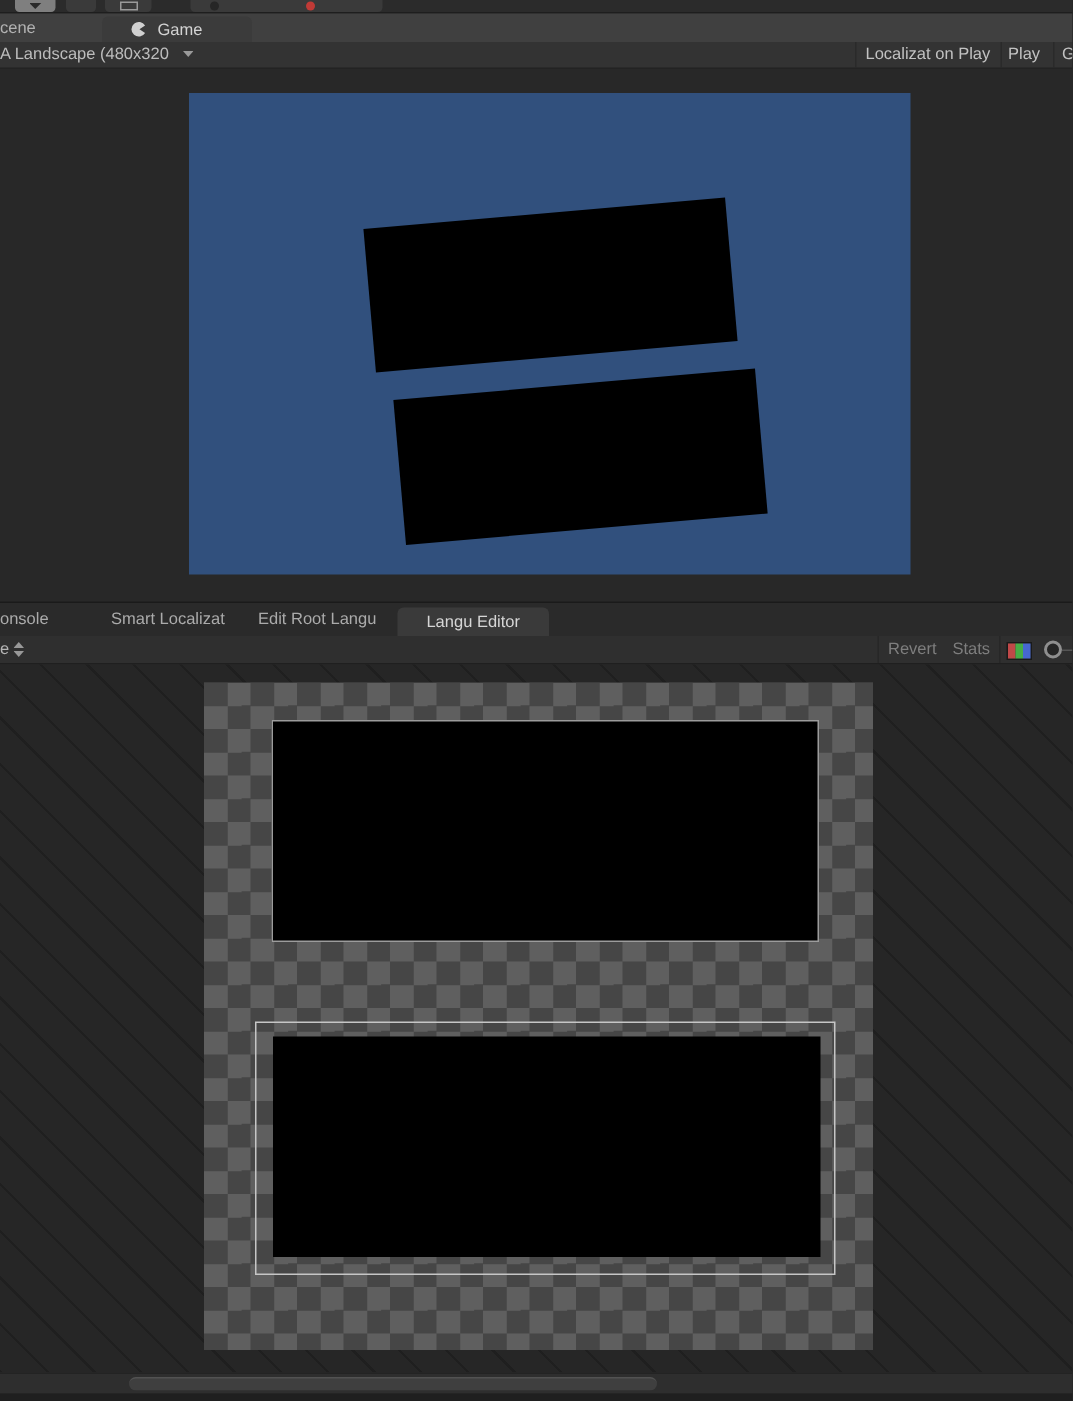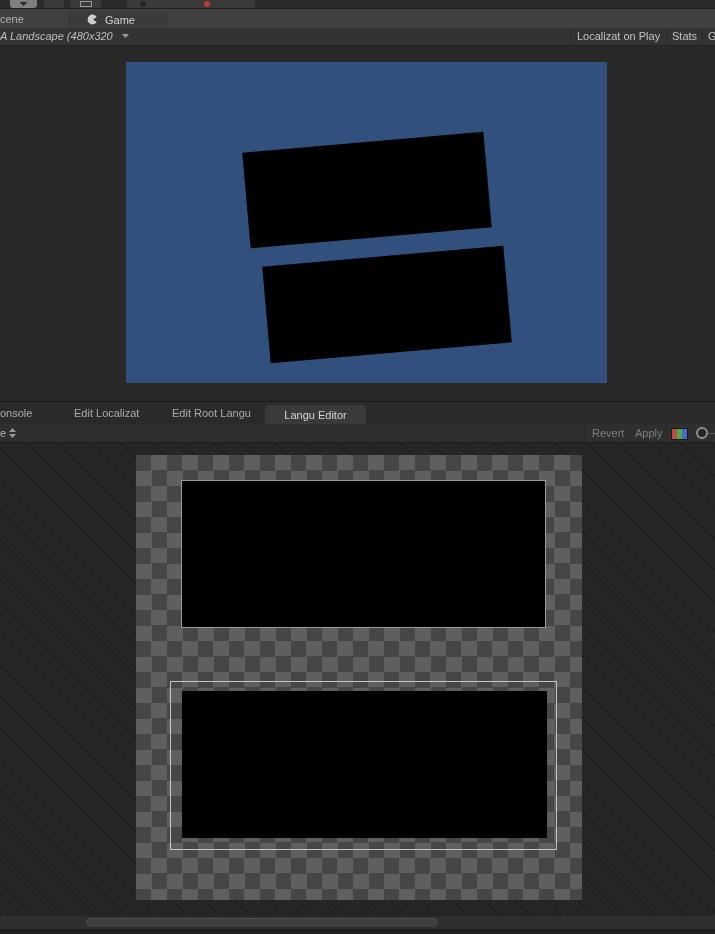--- a/index.html
+++ b/index.html
@@ -16,21 +16,21 @@
   .pause-glyph { position:absolute; bottom:1px; width:6px; height:6px; border-radius:50%; background:#262626; }
   .record-glyph { position:absolute; bottom:1px; width:6px; height:6px; border-radius:50%; }
 
   
   #game-tabbar { left:0; top:9px; width:715px; height:19px; background:#404040; }
   #scene-tab-label { position:absolute; left:0; top:4px; color:#b2b2b2; }
   #game-tab { position:absolute; left:68px; top:2px; width:100px; height:17px; background:#3b3b3b; border-radius:4px 4px 0 0; display:flex; align-items:center; padding-left:18px; gap:6px; color:#d4d4d4; }
 
   
   #game-toolbar { left:0; top:28px; width:715px; height:18px; background:#333333; border-bottom:1px solid #232323; overflow:hidden; }
-  #aspect-dropdown { position:absolute; left:0; top:2px; color:#bdbdbd;font-style:italic; }
+  #aspect-dropdown { position:absolute; left:0; top:2px; color:#bdbdbd; }
   #aspect-caret { position:absolute; left:122px; top:6px; width:7px; height:4px; background:#9a9a9a; clip-path:polygon(50% 100%,0 0,100% 0); }
   .gtb-btn { position:absolute; top:2px; color:#c2c2c2; }
   .gtb-sep { position:absolute; top:0; width:1px; height:17px; background:#2a2a2a; }
 
   
   #game-view { left:0; top:46px; width:715px; height:355px; background:#282828; overflow:hidden; }
   #game-frame { position:absolute; left:126px; top:16px; width:481px; height:321px; overflow:hidden; }
   .game-sprite { position:absolute; background:#000; }
   #game-sprite-1 { left:120px; top:80px; width:242px; height:96px; transform:rotate(-5deg); }
   #game-sprite-2 { left:140px; top:194px; width:242px; height:97px; transform:rotate(-5deg); }
@@ -95,51 +95,51 @@
     <span>Game</span>
   </div>
 </div>
 
 <div class="abs" id="game-toolbar">
   <span id="aspect-dropdown">A Landscape (480x320</span>
   <span id="aspect-caret"></span>
   <span class="gtb-sep" style="left:570px;"></span>
   <span class="gtb-btn" style="left:577px;">Localizat on Play</span>
   <span class="gtb-sep" style="left:667px;"></span>
-  <span class="gtb-btn" style="left:672px;">Stats</span>
+  <span class="gtb-btn" style="left:672px;">Play</span>
   <span class="gtb-sep" style="left:702px;"></span>
   <span class="gtb-btn" style="left:708px;">G</span>
 </div>
 
 <div class="abs" id="game-view">
   <div id="game-frame" style="background:#31507d;">
     <div class="game-sprite" id="game-sprite-1"></div>
     <div class="game-sprite" id="game-sprite-2"></div>
   </div>
 </div>
 
 <div class="abs" id="panel-divider"></div>
 <div class="abs" id="bottom-tabbar">
   <span class="btab-label" style="left:0;">onsole</span>
-  <span class="btab-label" style="left:74px;">Edit Localizat</span>
+  <span class="btab-label" style="left:74px;">Smart Localizat</span>
   <span class="btab-label" style="left:172px;">Edit Root Langu</span>
   <div id="sprite-editor-tab">
     <span>Langu Editor</span>
   </div>
 </div>
 
 <div class="abs" id="sprite-toolbar">
   <span id="slice-dropdown-label">e</span>
   <span id="popup-arrows">
       <span class="up"></span>
       <span class="down"></span>
     </span>
   <span class="stb-sep" style="left:585px;"></span>
   <span class="stb-btn" style="left:592px;">Revert</span>
-  <span class="stb-btn" style="left:635px;">Apply</span>
+  <span class="stb-btn" style="left:635px;">Stats</span>
   <span class="stb-sep" style="left:666px;"></span>
   <span id="rgb-icon">
     <span style="background:#c04848;"></span>
       <span style="background:#46ad46;"></span>
       <span style="background:#4668d0;"></span>
   </span>
   <span id="alpha-track"></span>
   <span id="alpha-knob"></span>
 </div>
 

